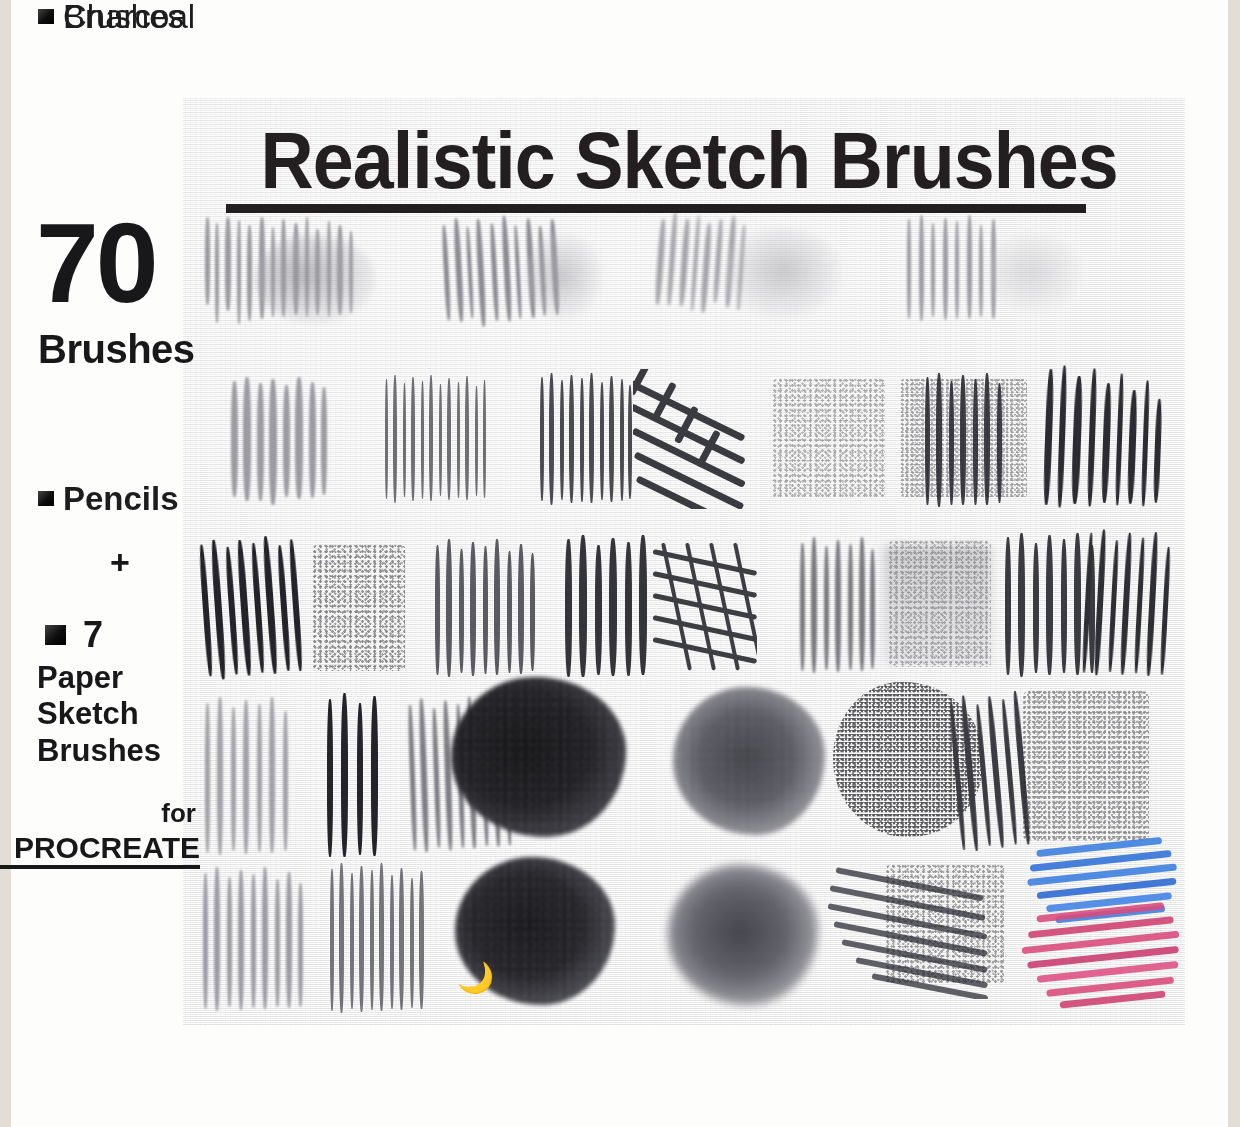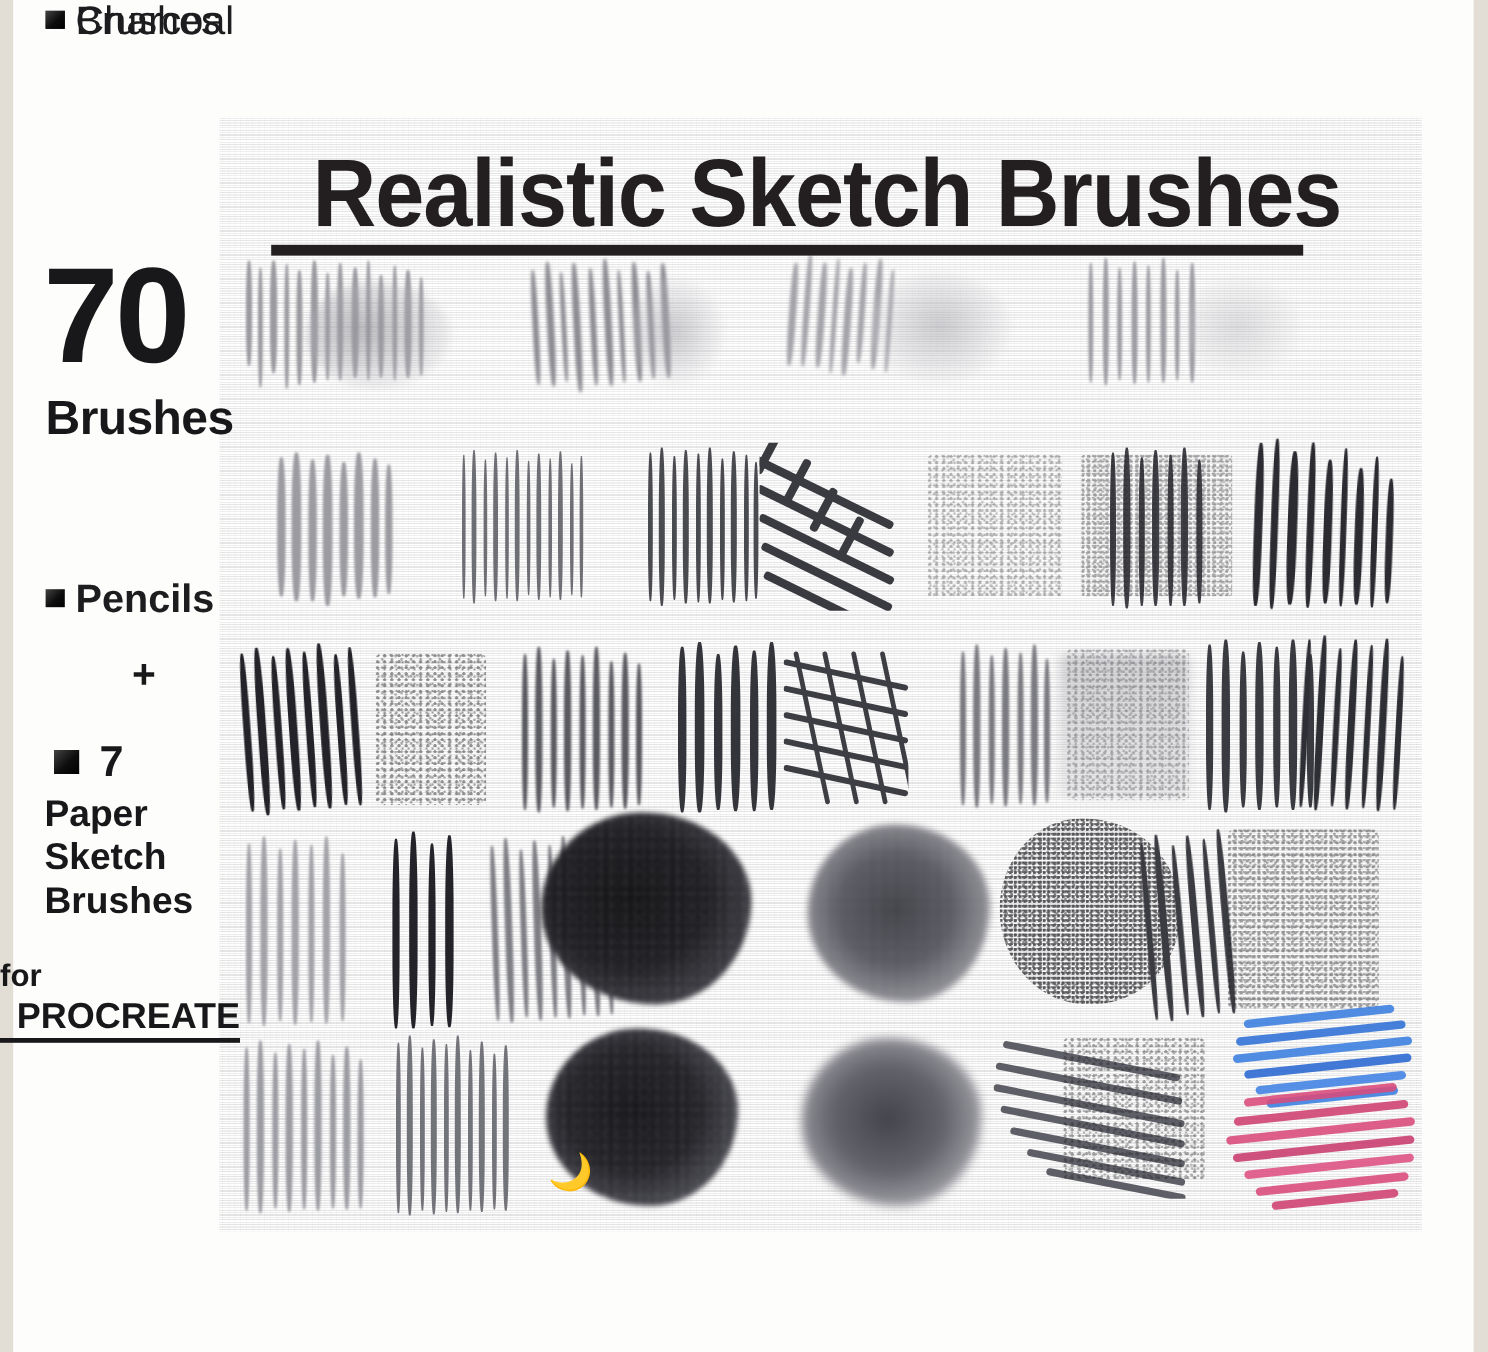--- a/index.html
+++ b/index.html
@@ -158,21 +158,21 @@
     font-size: 31px;
     font-weight: bold;
     line-height: 1.17;
     color: #18181a;
   }
   #for-word {
     position: absolute;
     left: 0;
     top: 800px;
     width: 196px;
-    text-align: left;
+    text-align: right;
     font-size: 26px;
     font-weight: bold;
     color: #18181a;
     line-height: 1;
   }
   #procreate-word {
     position: absolute;
     left: 0;
     top: 833px;
     width: 200px;

